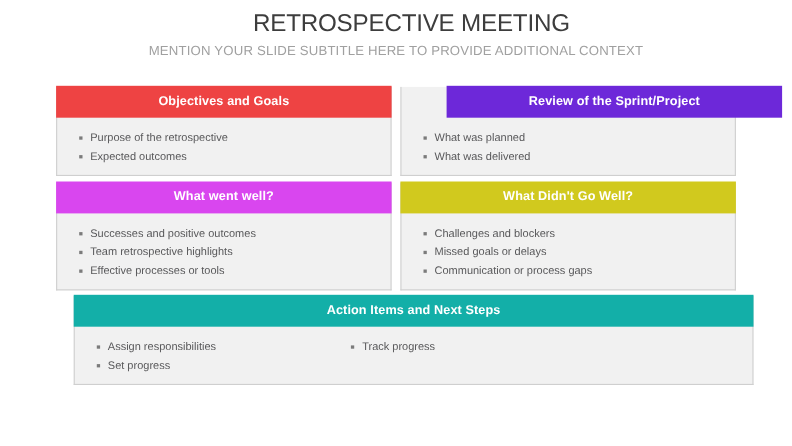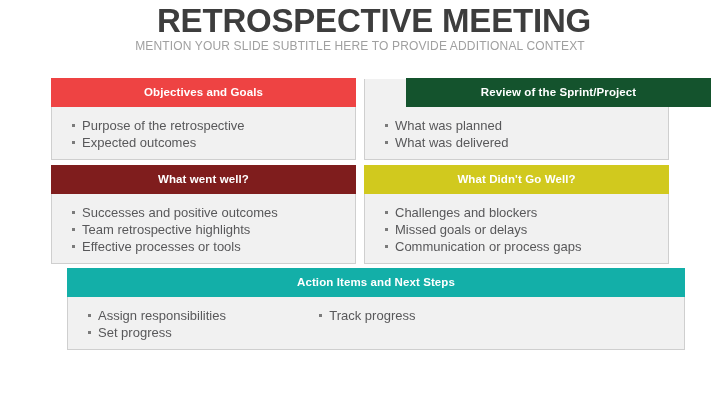--- a/index.html
+++ b/index.html
@@ -25,23 +25,23 @@
   .slide-header {
     position: absolute;
     left: 0;
     top: 0;
     width: 720px;
     text-align: center;
   }
   .slide-title {
     margin: 0;
     padding-top: 6px;
-    font-size: 33px;
+    font-size: 22px;
     line-height: 30px;
-    font-weight: bold;
+    font-weight: normal;
     letter-spacing: -0.2px;
     color: #3d3d3d;
     font-family: "Liberation Sans", sans-serif;
     padding-left: 28px;
   }
   .slide-subtitle {
     margin: 0;
     padding-top: 3px;
     font-size: 12px;
     line-height: 15px;
@@ -101,21 +101,21 @@
 
   ul.bullets {
     margin: 0;
     padding: 0;
     list-style: none;
   }
   ul.bullets li {
     position: relative;
     margin: 0;
     padding: 0 0 0 30px;
-    font-size: 13px;
+    font-size: 10px;
     line-height: 17px;
     color: #58585a;
     white-space: nowrap;
   }
   ul.bullets li .bullet-mark {
     position: absolute;
     left: 20px;
     top: 7px;
     width: 3px;
     height: 3px;
@@ -155,41 +155,41 @@
             </li>
             <li>
               <span class="bullet-mark"></span>
               <span>Expected outcomes</span>
             </li>
           </ul>
         </div>
       </div>
 
       <div class="card half">
-        <div class="card-header" style="background: #14532d; margin-left: 41px;">Review of the Sprint/Project</div>
+        <div class="card-header" style="background: #6d28d9; margin-left: 41px;">Review of the Sprint/Project</div>
         <div class="card-body">
           <ul class="bullets">
             <li>
               <span class="bullet-mark"></span>
               <span>What was planned</span>
             </li>
             <li>
               <span class="bullet-mark"></span>
               <span>What was delivered</span>
             </li>
           </ul>
         </div>
       </div>
 
     </div>
 
     <div class="card-row row-2">
 
       <div class="card half">
-        <div class="card-header" style="background: #7f1d1d;">What went well?</div>
+        <div class="card-header" style="background: #d946ef;">What went well?</div>
         <div class="card-body">
           <ul class="bullets">
             <li>
               <span class="bullet-mark"></span>
               <span>Successes and positive outcomes</span>
             </li>
             <li>
               <span class="bullet-mark"></span>
               <span>Team retrospective highlights</span>
             </li>

